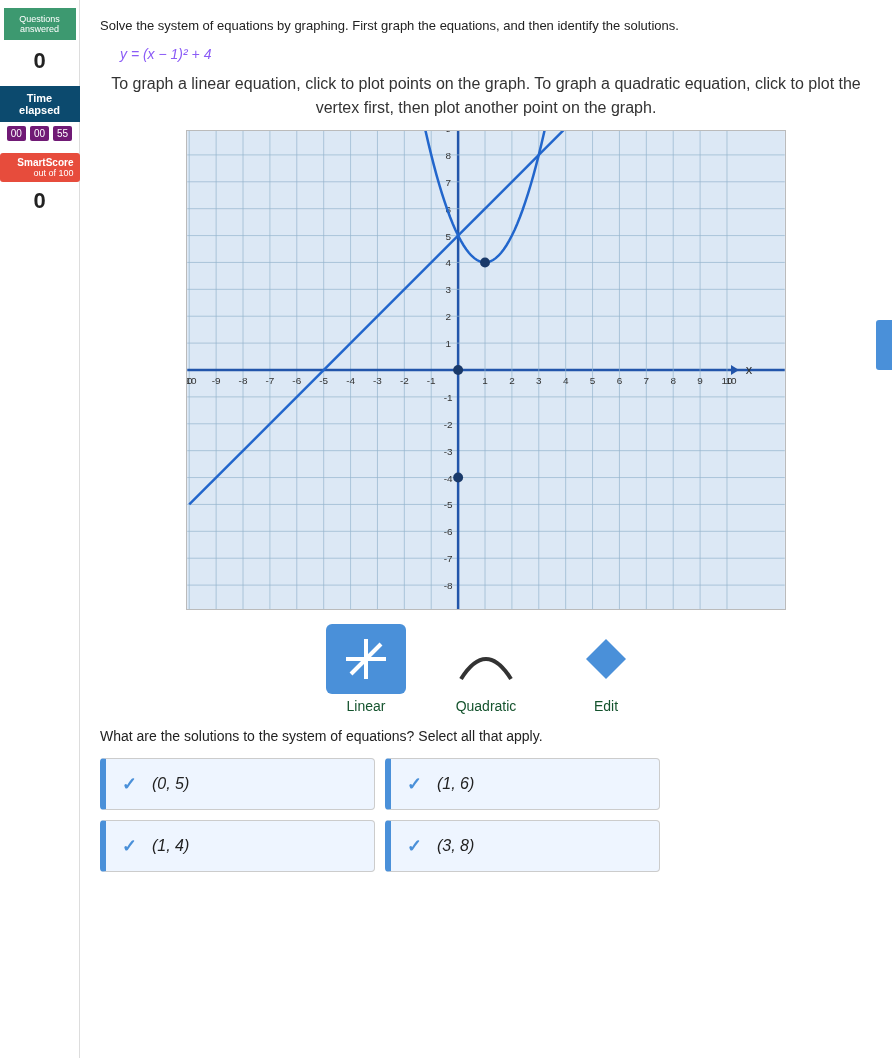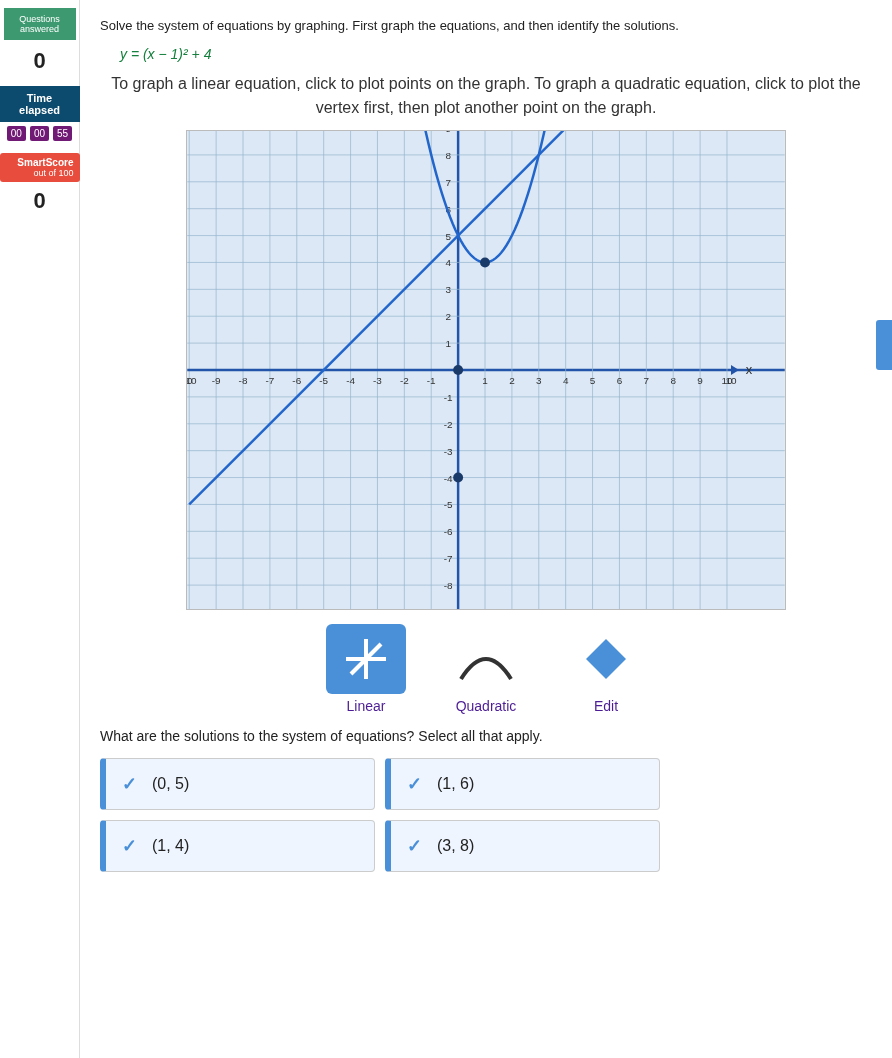--- a/index.html
+++ b/index.html
@@ -101,21 +101,21 @@
       overflow-y: auto;
     }
     .problem-text {
       font-size: 13px;
       color: #222;
       line-height: 1.5;
       margin-bottom: 10px;
     }
     .equation {
       font-size: 14px;
-      color: #15803d;
+      color: #8b5cf6;
       margin: 4px 0 4px 20px;
       font-style: italic;
     }
     .instruction-text {
       font-size: 16px;
       color: #333;
       margin: 10px 0;
       line-height: 1.5;
       text-align: center;
     }
@@ -160,21 +160,21 @@
       align-items: center;
       justify-content: center;
       font-size: 36px;
     }
     .tool-btn-icon.active {
       background: #4a90d9;
       border-radius: 6px;
     }
     .tool-btn-label {
       font-size: 14px;
-      color: #4c1d95;
+      color: #14532d;
     }
     
     .solutions-text {
       font-size: 14px;
       color: #222;
       margin: 10px 0 14px 0;
     }
     .answer-grid {
       display: grid;
       grid-template-columns: 1fr 1fr;
@@ -198,20 +198,21 @@
       background: #eef5ff;
     }
     .check-mark {
       color: #4a90d9;
       font-size: 18px;
       font-weight: bold;
       min-width: 20px;
     }
     .answer-text {
       font-size: 16px;
+      font-style: italic;
     }
   </style>
 </head>
 <body>
 
 <div class="main-container">
 
   <div class="sidebar">
     <div class="sidebar-top">
       <div style="font-size:9px;">Questions answered</div>

